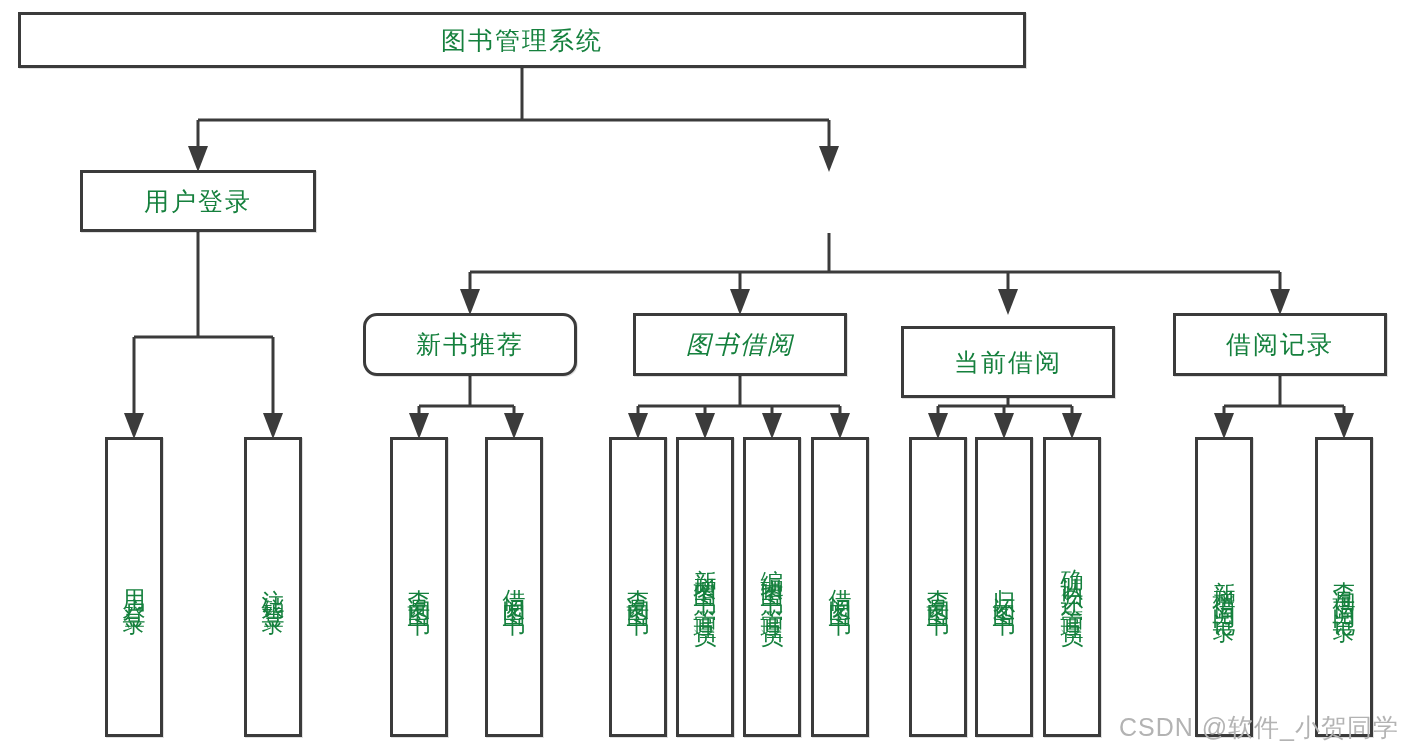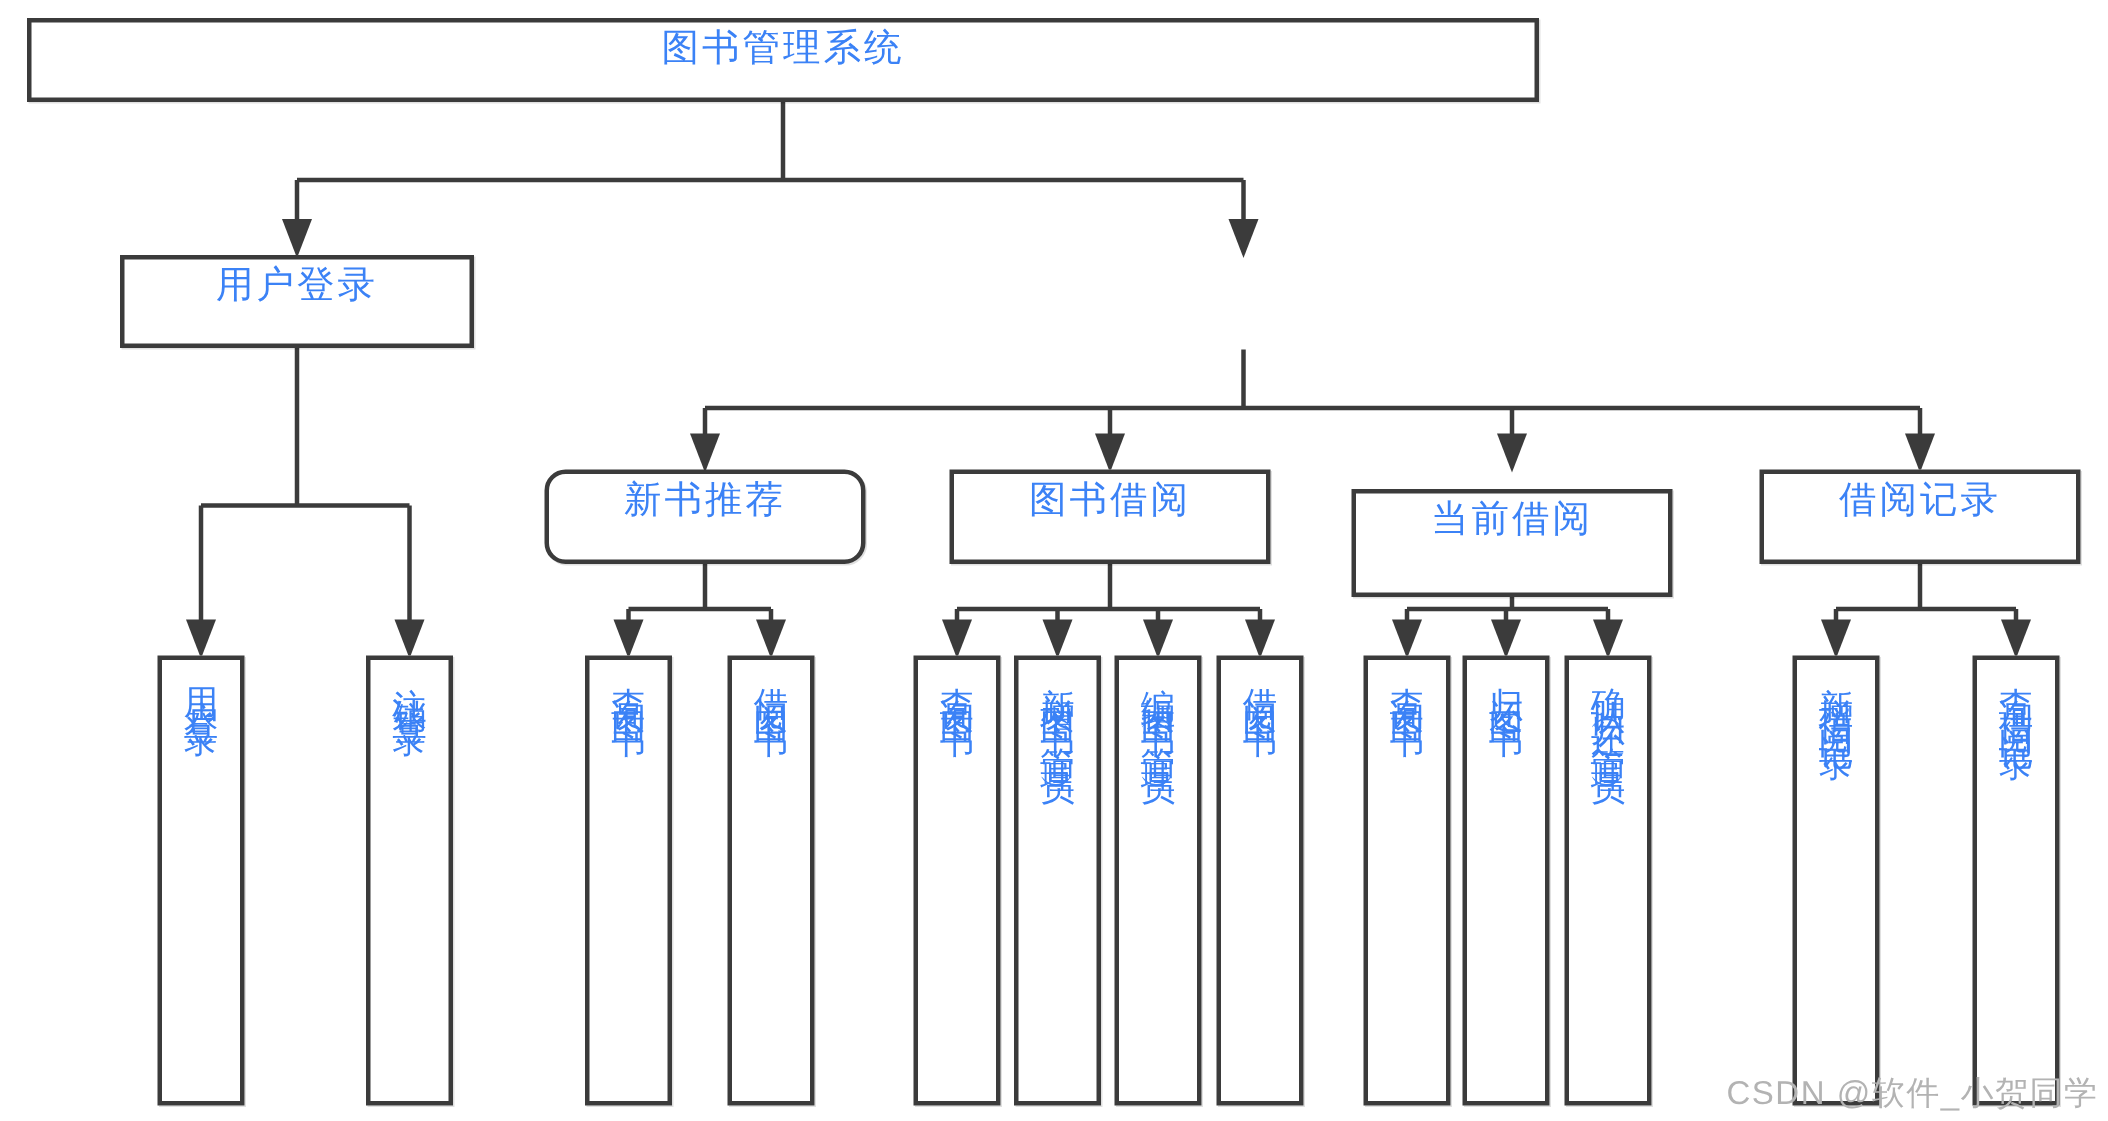--- a/index.html
+++ b/index.html
@@ -11,41 +11,41 @@
     overflow:hidden;
   }
   #connectors{
     position:absolute;left:0;top:0;width:1405px;height:747px;z-index:1;
   }
   .node{
     position:absolute;
     box-sizing:border-box;
     background:#ffffff;
     border:3px solid #3b3b3b;
-    display:flex;justify-content:center;
-    color:#3b82f6;
+    display:flex;align-items:center;justify-content:center;
+    color:#15803d;
     z-index:2;
     box-shadow:1px 1px 0 rgba(0,0,0,0.12);
   }
   .node-h{
     font-size:25px;
     letter-spacing:2px;
     white-space:nowrap;
   }
   .node-v .vtext{
     writing-mode:vertical-rl;
     text-orientation:mixed;
     font-size:23px;
     letter-spacing:8px;
     line-height:1;
   }
   #watermark{
     position:absolute;
     right:6px;bottom:3px;
-    font-size:22px;
+    font-size:25px;
     color:#b3b3b3;
     letter-spacing:1px;
     z-index:3;
     white-space:nowrap;
   }
 </style>
 </head>
 <body>
 
 <div id="stage">
@@ -107,21 +107,21 @@
   <div id="watermark">CSDN @软件_小贺同学</div>
 <div class="node node-h" style="left: 18px; top: 12px; width: 1008px; height: 56px;">
       <span>图书管理系统</span>
     </div>
     <div class="node node-h" style="left: 80px; top: 170px; width: 236px; height: 62px;">
       <span>用户登录</span>
     </div>
     <div class="node node-h" style="left: 363px; top: 313px; width: 214px; height: 63px; border-radius: 14px;">
       <span>新书推荐</span>
     </div>
-    <div class="node node-h" style="left: 633px; top: 313px; width: 214px; height: 63px;">
+    <div class="node node-h" style="left: 633px; top: 313px; width: 214px; height: 63px; font-style: italic;">
       <span>图书借阅</span>
     </div>
     <div class="node node-h" style="left: 901px; top: 326px; width: 214px; height: 72px;">
       <span>当前借阅</span>
     </div>
     <div class="node node-h" style="left: 1173px; top: 313px; width: 214px; height: 63px;">
       <span>借阅记录</span>
     </div>
     <div class="node node-v" style="left: 105px; top: 437px; width: 58px; height: 300px;">
       <span class="vtext">用户登录</span>

